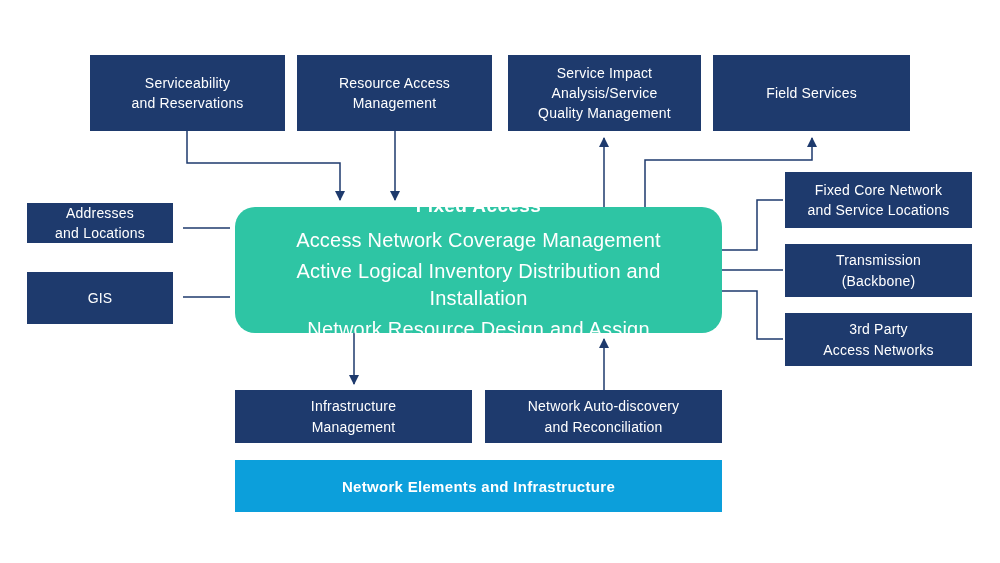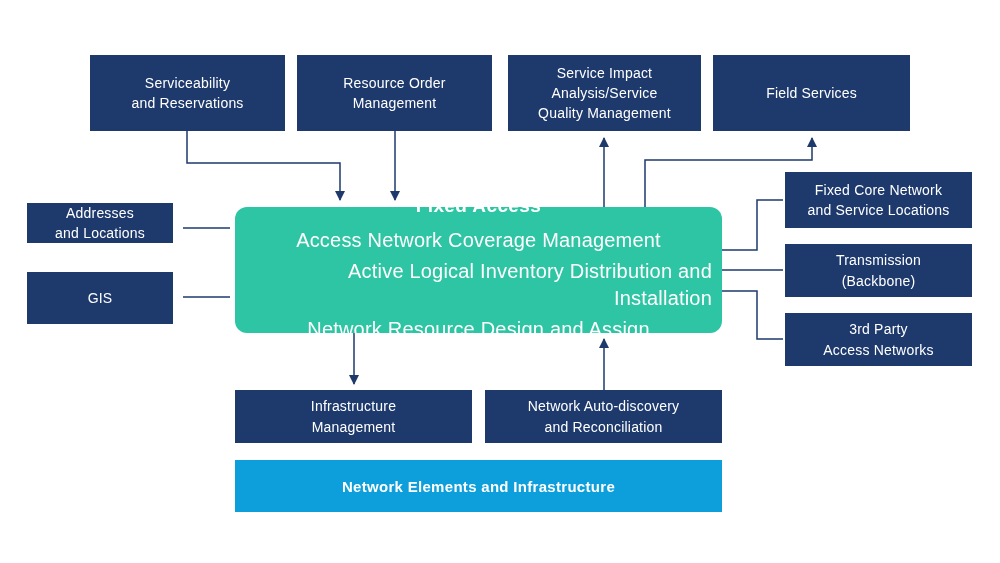--- a/index.html
+++ b/index.html
@@ -23,24 +23,23 @@
     z-index: 1;
   }
   .dark {
     background: var(--dark-blue, #1e3a6d);
     font-size: 14px;
     line-height: 1.45;
     letter-spacing: 0.2px;
   }
   .teal {
     background: var(--teal, #2ec5a4);
-    border-radius: 12px;
+    border-radius: 20px;
     flex-direction: column;
     padding: 6px 10px;
-    text-align: right;
   }
   .teal .title {
     font-size: 19px;
     font-weight: bold;
     margin: 0 0 8px 0;
     letter-spacing: 0.4px;
   }
   .teal p.line {
     margin: 2px 0;
     font-size: 20px;
@@ -93,21 +92,21 @@
 
     <path class="conn" d="M354,333 V384" marker-end="url(#arrow)"></path>
     <path class="conn" d="M604,390 V339" marker-end="url(#arrow)"></path>
   </svg>
 
   <div class="box dark" style="left:90px; top:55px; width:195px; height:76px">
     <span>Serviceability
 and Reservations</span>
   </div>
   <div class="box dark" style="left:297px; top:55px; width:195px; height:76px">
-    <span>Resource Order
+    <span>Resource Access
 Management</span>
   </div>
   <div class="box dark" style="left:508px; top:55px; width:193px; height:76px">
     <span>Service Impact
 Analysis/Service
 Quality Management</span>
   </div>
   <div class="box dark" style="left:713px; top:55px; width:197px; height:76px">
     <span>Field Services</span>
   </div>

